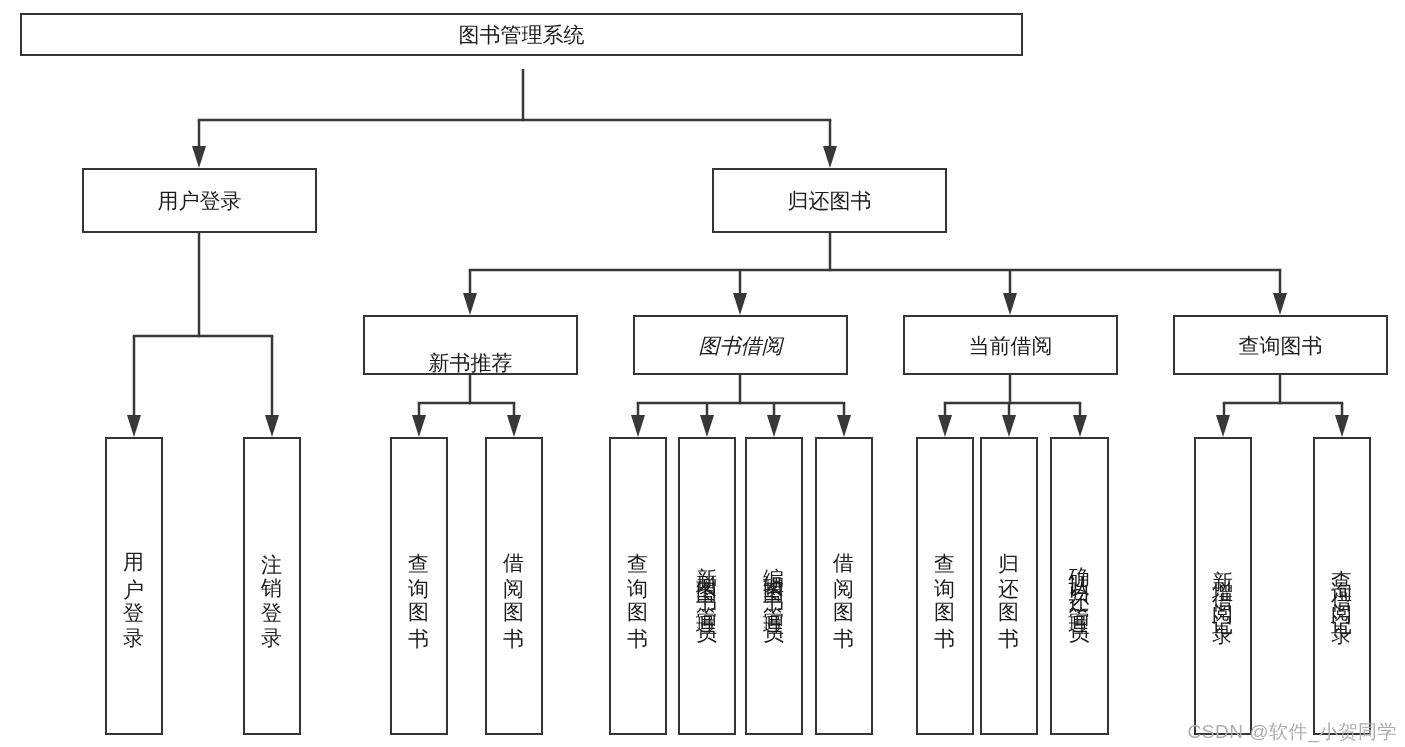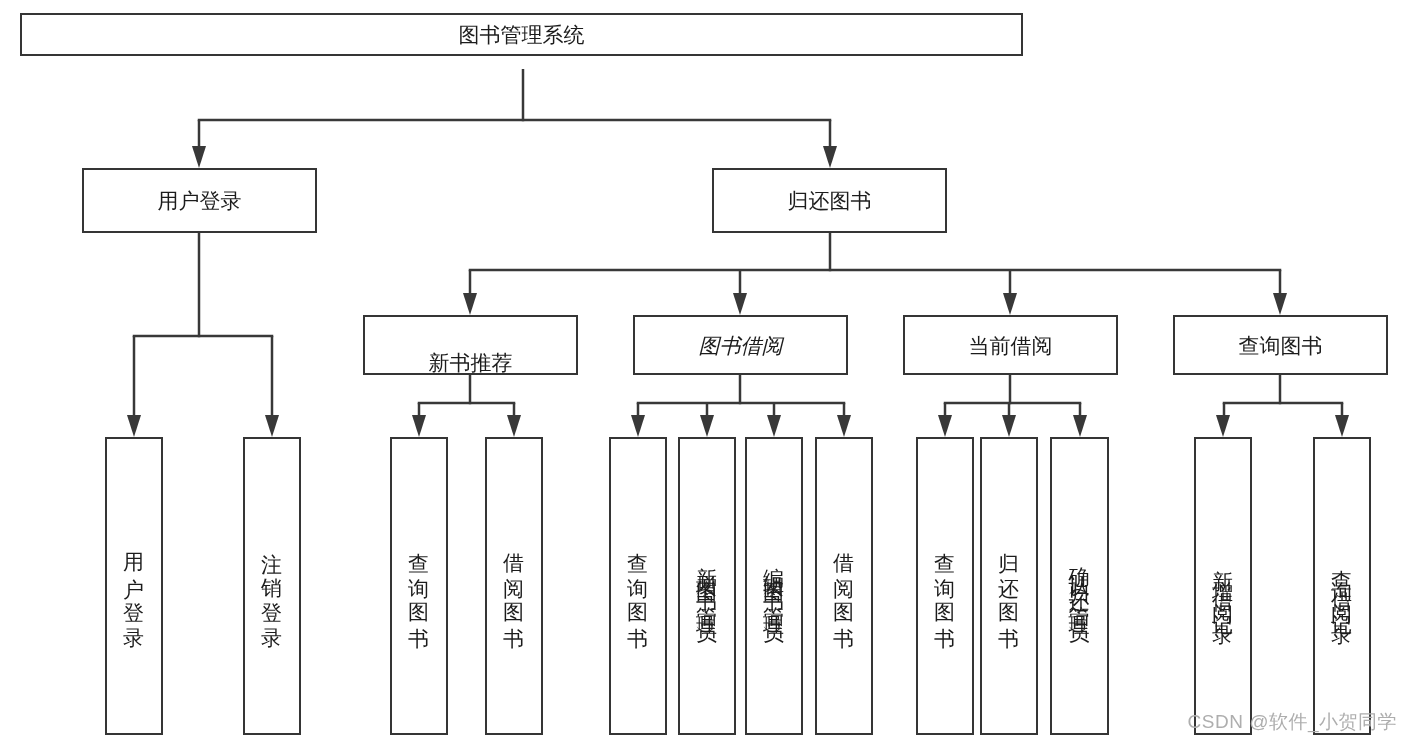--- a/index.html
+++ b/index.html
@@ -46,21 +46,21 @@
     font-size: 21px;
     color: #1c1c1c;
     line-height: 1;
   }
   .ls4 { letter-spacing: 25px; }
   .ls6 { letter-spacing: 11px; }
   .ls9 { letter-spacing: 8px; }
   .watermark {
     position: absolute;
     right: 8px;
-    bottom: 12px;
+    bottom: 2px;
     font-size: 19px;
     color: #aeaeae;
     letter-spacing: 0.5px;
     white-space: nowrap;
   }
 </style>
 </head>
 <body>
 
 <div class="stage">

